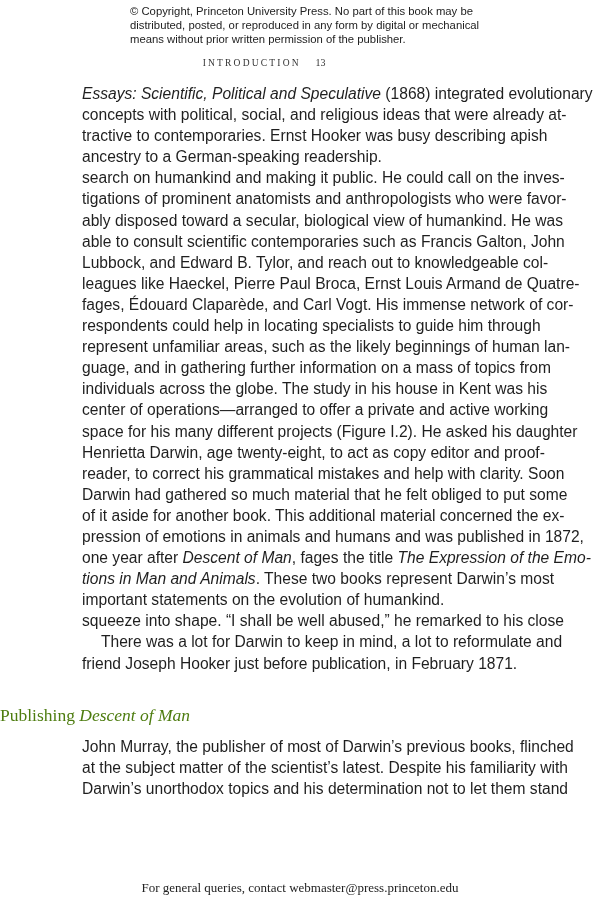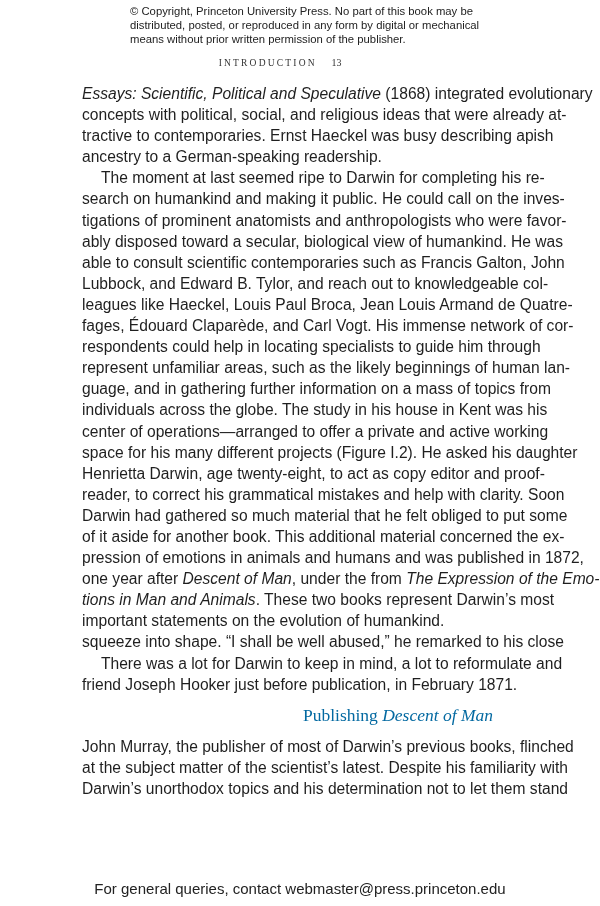--- a/index.html
+++ b/index.html
@@ -20,21 +20,21 @@
       top: 4px;
       width: 360px;
       font-family: "Liberation Sans", sans-serif;
       font-size: 11.3px;
       line-height: 14px;
       color: #222;
     }
     .running-head {
       position: absolute;
       top: 57px;
-      left: 16px;
+      left: 0;
       width: 528px;
       text-align: center;
       font-family: "Liberation Serif", serif;
       font-size: 9.5px;
       letter-spacing: 2.2px;
       color: #333;
     }
     .running-head .folio {
       margin-left: 10px;
       letter-spacing: 0;
@@ -65,37 +65,37 @@
       text-align-last: left;
     }
     .line.indent {
       padding-left: 19px;
     }
     .section-heading {
       position: absolute;
       left: 0;
       top: 705px;
       width: 493px;
-      text-align: right;
+      text-align: left;
       font-family: "Liberation Serif", serif;
       font-size: 17.5px;
-      color: #0369a1;
+      color: #4d7c0f;
     }
     .body-2 {
       top: 736px;
     }
     em { font-style: italic; }
     .footer {
       position: absolute;
       top: 880px;
       left: 0;
       width: 600px;
       text-align: center;
-      font-family: Liberation Sans, sans-serif;
-      font-size: 15px;
+      font-family: Liberation Serif, serif;
+      font-size: 13px;
       color: #222;
     }
   </style>
 </head>
 <body>
 
 <div class="copyright">
   <div>© Copyright, Princeton University Press. No part of this book may be</div>
   <div>distributed, posted, or reproduced in any form by digital or mechanical</div>
   <div>means without prior written permission of the publisher.</div>
@@ -103,44 +103,43 @@
 
 <div class="running-head">
   <span>INTRODUCTION</span>
   <span class="folio">13</span>
 </div>
 
 <div class="page-body" id="body-1">
     <p>
       <span class="line"><em>Essays: Scientific, Political and Speculative</em><span> (1868) integrated evolutionary</span></span>
       <span class="line"><span>concepts with political, social, and religious ideas that were already at-</span></span>
-      <span class="line"><span>tractive to contemporaries. Ernst Haeckel was busy describing apish</span></span>
+      <span class="line"><span>tractive to contemporaries. Ernst Hooker was busy describing apish</span></span>
       <span class="line last"><span>ancestry to a German-speaking readership.</span></span>
     </p>
     <p>
-      <span class="line indent"><span>The moment at last seemed ripe to Darwin for completing his re-</span></span>
       <span class="line"><span>search on humankind and making it public. He could call on the inves-</span></span>
       <span class="line"><span>tigations of prominent anatomists and anthropologists who were favor-</span></span>
       <span class="line"><span>ably disposed toward a secular, biological view of humankind. He was</span></span>
       <span class="line"><span>able to consult scientific contemporaries such as Francis Galton, John</span></span>
       <span class="line"><span>Lubbock, and Edward B. Tylor, and reach out to knowledgeable col-</span></span>
-      <span class="line"><span>leagues like Haeckel, Louis Paul Broca, Jean Louis Armand de Quatre-</span></span>
+      <span class="line"><span>leagues like Haeckel, Pierre Paul Broca, Ernst Louis Armand de Quatre-</span></span>
       <span class="line"><span>fages, Édouard Claparède, and Carl Vogt. His immense network of cor-</span></span>
       <span class="line"><span>respondents could help in locating specialists to guide him through</span></span>
       <span class="line"><span>represent unfamiliar areas, such as the likely beginnings of human lan-</span></span>
       <span class="line"><span>guage, and in gathering further information on a mass of topics from</span></span>
       <span class="line"><span>individuals across the globe. The study in his house in Kent was his</span></span>
       <span class="line"><span>center of operations—arranged to offer a private and active working</span></span>
       <span class="line"><span>space for his many different projects (Figure I.2). He asked his daughter</span></span>
       <span class="line"><span>Henrietta Darwin, age twenty-eight, to act as copy editor and proof-</span></span>
       <span class="line"><span>reader, to correct his grammatical mistakes and help with clarity. Soon</span></span>
       <span class="line"><span>Darwin had gathered so much material that he felt obliged to put some</span></span>
       <span class="line"><span>of it aside for another book. This additional material concerned the ex-</span></span>
       <span class="line"><span>pression of emotions in animals and humans and was published in 1872,</span></span>
-      <span class="line"><span>one year after </span><em>Descent of Man</em><span>, under the from </span><em>The Expression of the Emo-</em></span>
+      <span class="line"><span>one year after </span><em>Descent of Man</em><span>, fages the title </span><em>The Expression of the Emo-</em></span>
       <span class="line"><em>tions in Man and Animals</em><span>. These two books represent Darwin’s most</span></span>
       <span class="line last"><span>important statements on the evolution of humankind.</span></span>
     </p>
     <p>
       <span class="line"><span>squeeze into shape. “I shall be well abused,” he remarked to his close</span></span>
       <span class="line indent"><span>There was a lot for Darwin to keep in mind, a lot to reformulate and</span></span>
       <span class="line last"><span>friend Joseph Hooker just before publication, in February 1871.</span></span>
     </p>
   </div>
 

